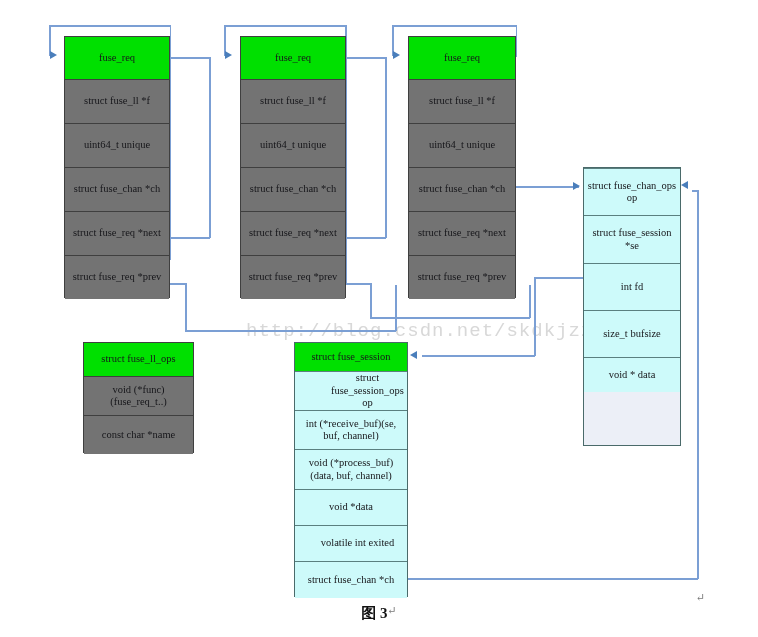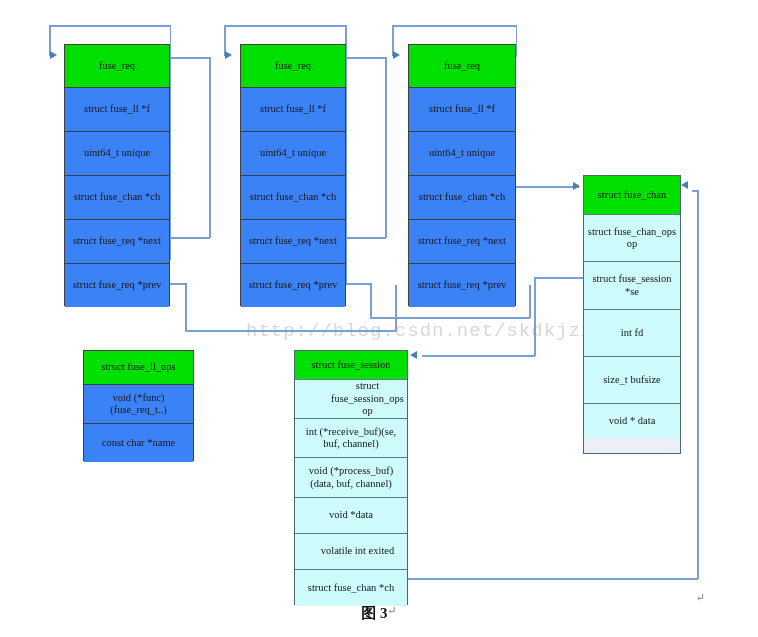--- a/index.html
+++ b/index.html
@@ -18,41 +18,40 @@
     background: #ffffff;
     overflow: hidden;
   }
   
   .struct-box {
     position: absolute;
     box-sizing: border-box;
     border: 1.5px solid #3f3f3f;
     background: #eceff7;
     z-index: 5;
-    margin-top: 8px;
   }
   .struct-row {
     box-sizing: border-box;
     display: flex;
     align-items: center;
     justify-content: center;
     text-align: center;
     border-top: 1.5px solid #3f3f3f;
     padding: 0 3px;
     font-size: 10.5px;
     color: #16161a;
     line-height: 1.18;
   }
   .struct-row.head {
     border-top: none;
     background: #00e000;
     font-size: 10.5px;
   }
   
-  .theme-req .struct-row { background: #3b82f6; }
+  .theme-req .struct-row { background: #737373; }
   .theme-req .struct-row.head { background: #00e000; }
   
   .theme-cyan { border-color: #4a6a6a; }
   .theme-cyan .struct-row {
     background: #cdfafa;
     border-top-color: #5a7f7f;
   }
   .theme-cyan .struct-row.head {
     background: #00e000;
     border-top: none;
@@ -198,21 +197,20 @@
   <div class="struct-box theme-req" style="left:408px; top:36px; width:108px; height:262px;">
     <div class="struct-row head" style="height:42px;">fuse_req</div>
     <div class="struct-row" style="height:44px;">struct fuse_ll  *f</div>
     <div class="struct-row" style="height:44px;">uint64_t unique</div>
     <div class="struct-row" style="height:44px;">struct fuse_chan *ch</div>
     <div class="struct-row" style="height:44px;">struct fuse_req *next</div>
     <div class="struct-row" style="height:44px;">struct fuse_req *prev</div>
   </div>
 
   <div class="struct-box theme-cyan" style="left:583px; top:167px; width:98px; height:279px;">
-    <div class="struct-row head" style="height:38px;">struct fuse_chan</div>
     <div class="struct-row" style="height:47px;">struct fuse_chan_ops op</div>
     <div class="struct-row" style="height:48px;">struct fuse_session *se</div>
     <div class="struct-row" style="height:47px;">int fd</div>
     <div class="struct-row" style="height:47px;">size_t bufsize</div>
     <div class="struct-row" style="height:35px;">void * data</div>
   </div>
 
   <div class="struct-box theme-req" style="left:83px; top:342px; width:111px; height:111px;">
     <div class="struct-row head" style="height:33px;">struct fuse_ll_ops</div>
     <div class="struct-row" style="height:39px;">void (*func)(fuse_req_t..)</div>

